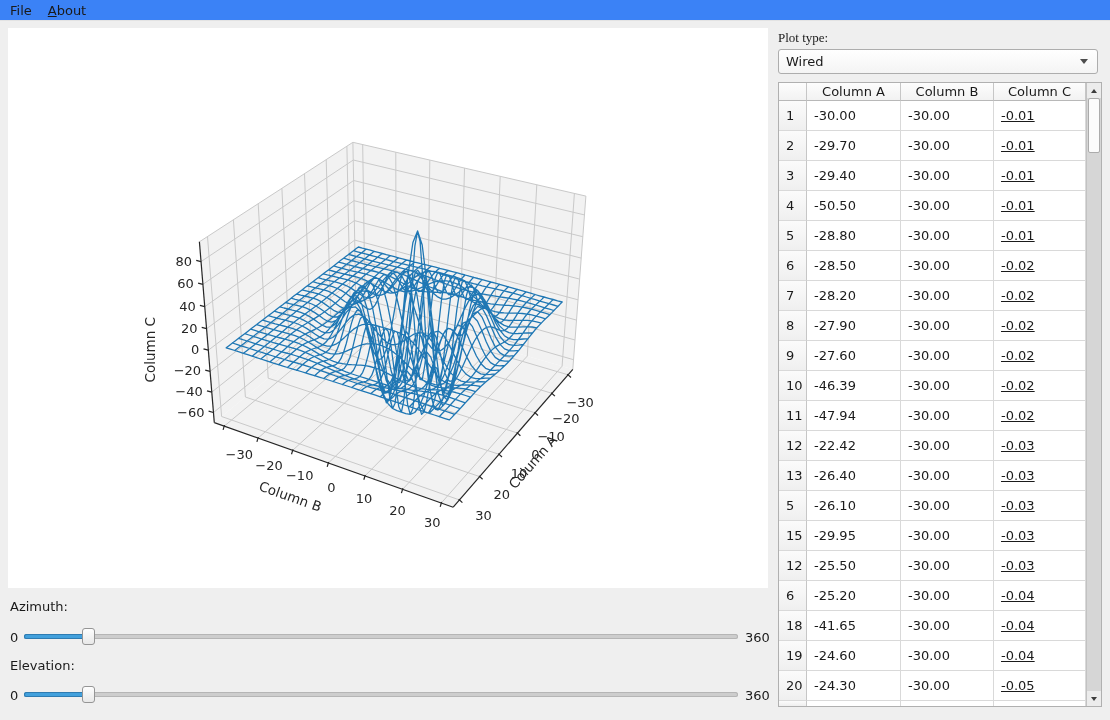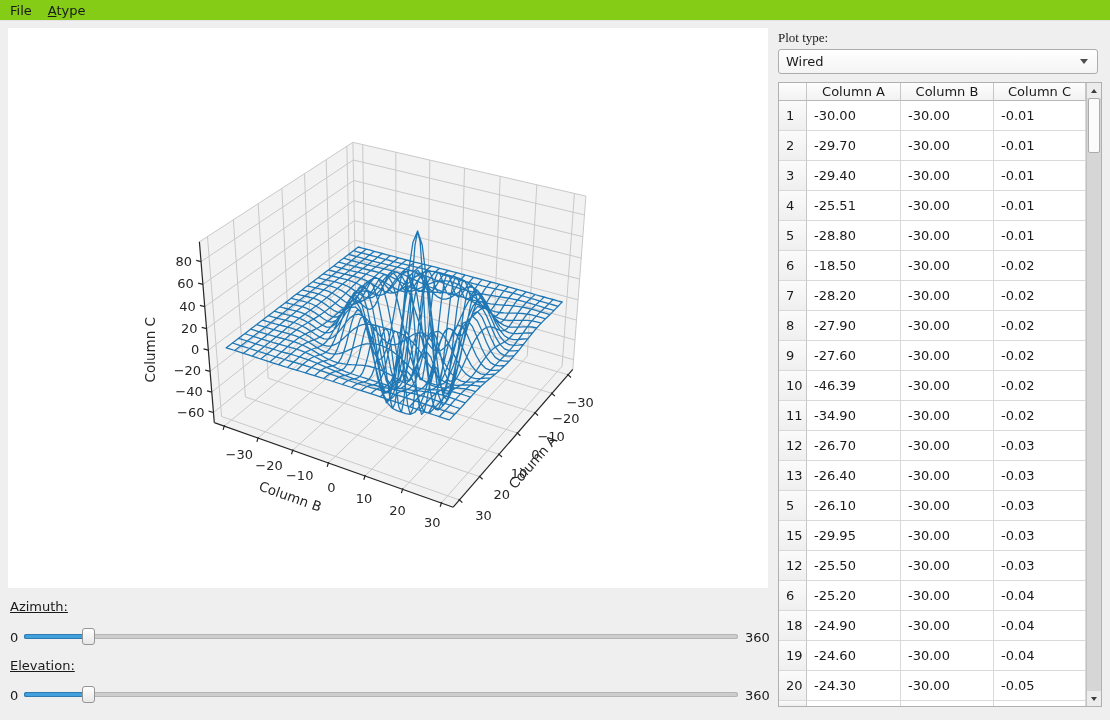--- a/index.html
+++ b/index.html
@@ -1,19 +1,19 @@
 <!DOCTYPE html>
 <html><head>
 <meta charset="utf-8">
 <style>
   html,body{margin:0;padding:0;}
   body{width:1110px;height:720px;overflow:hidden;background:#efefef;
        font-family:"DejaVu Sans","Liberation Sans",sans-serif;font-size:13px;color:#1a1a1a;
        position:relative;-webkit-font-smoothing:antialiased;}
-  .menubar{position:absolute;left:0;top:0;width:1110px;height:21px;background:#84cc16;
+  .menubar{position:absolute;left:0;top:0;width:1110px;height:21px;background:#3b82f6;
            border-bottom:1px solid #e3e3e3;display:flex;align-items:center;padding-left:2px;box-sizing:border-box;}
   .menu-item{padding:2px 8px;cursor:default;}
   .accel{text-decoration:underline;}
   .figure{position:absolute;left:8px;top:28px;width:760px;height:560px;background:#ffffff;}
   .figure svg{overflow:visible;display:block;}
   .plot-type-label{position:absolute;left:778px;top:30px;font-family:Liberation Serif, serif;}
   .combo{position:absolute;left:778px;top:49px;width:320px;height:25px;box-sizing:border-box;
          border:1px solid #adadad;border-radius:3px;background:linear-gradient(#ffffff,#f4f4f4);
          display:flex;align-items:center;}
   .combo-text{padding-left:7px;flex:1;}
@@ -23,53 +23,53 @@
              border:1px solid #b0b0b0;background:#ffffff;overflow:hidden;}
   .thead{display:flex;height:18px;}
   .th{box-sizing:border-box;height:18px;line-height:17px;text-align:center;
       background:linear-gradient(#fdfdfd,#f2f2f2);border-right:1px solid #c6c6c6;border-bottom:1px solid #b8b8b8;}
   .th.corner{width:28px;}
   .th.ca{width:94px;} .th.cb{width:93px;} .th.cc{width:92px;}
   .trow{display:flex;height:30px;}
   .tcell{box-sizing:border-box;height:30px;line-height:29px;padding-left:7px;background:#fff;
          border-right:1px solid #d9d9d9;border-bottom:1px solid #d9d9d9;overflow:hidden;}
   .tcell.rownum{width:28px;background:linear-gradient(#fbfbfb,#efefef);border-right:1px solid #c6c6c6;}
-  .tcell.colA{width:94px;} .tcell.colB{width:93px;} .tcell.colC{width:92px;}
+  .tcell.colA{width:94px;} .tcell.colB{width:93px;} .tcell.colC{width:92px;text-decoration:underline;}
   .trow.partial{height:5px;} .trow.partial .tcell{height:5px;border-bottom:none;}
   .vscroll{position:absolute;top:0;right:0;width:15px;height:623px;background:#d6d6d6;
            border-left:1px solid #c2c2c2;box-sizing:border-box;}
   .sb-btn{position:absolute;left:0;width:14px;height:15px;background:#ececec;
           display:flex;align-items:center;justify-content:center;}
   .sb-btn.up{top:0;} .sb-btn.down{bottom:0;}
   .tri-up{width:0;height:0;border-left:3.5px solid transparent;border-right:3.5px solid transparent;
           border-bottom:4px solid #3c3c3c;}
   .tri-down{width:0;height:0;border-left:3.5px solid transparent;border-right:3.5px solid transparent;
             border-top:4px solid #3c3c3c;}
   .sb-handle{position:absolute;left:1px;top:15px;width:12px;height:55px;background:#fbfbfb;
              border:1px solid #ababab;border-radius:2px;box-sizing:border-box;}
-  .ctl-label{position:absolute;left:10px;text-decoration:underline;}
+  .ctl-label{position:absolute;left:10px;}
   .ctl-label.az{top:599px;} .ctl-label.el{top:658px;}
   .smin,.smax{position:absolute;}
   .slider-track{position:absolute;left:24px;width:714px;height:17px;}
   .slider-track::before{content:'';position:absolute;left:0;right:0;top:6px;height:5px;
         background:#cdcdcd;border-radius:3px;box-shadow:inset 0 0 0 1px #b5b5b5;}
   .slider-fill{position:absolute;left:0;top:6px;height:5px;background:#42a0dc;border-radius:3px;
         box-shadow:inset 0 0 0 1px #2e7bb1;}
   .slider-thumb{position:absolute;top:0;width:13px;height:17px;background:linear-gradient(#fefefe,#e8e8e8);
         border:1px solid #959595;border-radius:3px;box-sizing:border-box;}
   .track-az{top:628px;} .track-el{top:686px;}
   .smin.az,.smax.az{top:630px;} .smin.el,.smax.el{top:688px;}
   .smin{left:10px;} .smax{left:745px;}
 </style>
 </head>
 <body>
 
 <div class="menubar">
   <div class="menu-item"><span>File</span></div>
-  <div class="menu-item"><span class="accel">A</span><span>type</span></div>
+  <div class="menu-item"><span class="accel">A</span><span>bout</span></div>
 </div>
 
 <div class="figure">
   <svg id="plot-svg" width="760" height="560" viewBox="0 0 760 560">
       <path d="M206.3,394.6L347.9,278.1L344.9,114.3L191.4,213.8Z" fill="#f2f2f2" stroke="none"></path>
       <path d="M347.9,278.1L564.8,341.3L577.9,168.1L344.9,114.3Z" fill="#f2f2f2" stroke="none"></path>
       <path d="M206.3,394.6L445.2,479.2L564.8,341.3L347.9,278.1Z" fill="#f2f2f2" stroke="none"></path>
       <path d="M216.3,398.1L357.1,280.7" stroke="#c9c9c9" stroke-width="1" fill="none"></path>
       <path d="M213.6,388.5L451.4,471.9" stroke="#c9c9c9" stroke-width="1" fill="none"></path>
       <path d="M213.6,388.5L199.5,208.6" stroke="#c9c9c9" stroke-width="1" fill="none"></path>
@@ -200,33 +200,33 @@
         <div class="tcell colC">-0.01</div>
       </div>
       <div class="trow">
         <div class="tcell rownum">3</div>
         <div class="tcell colA">-29.40</div>
         <div class="tcell colB">-30.00</div>
         <div class="tcell colC">-0.01</div>
       </div>
       <div class="trow">
         <div class="tcell rownum">4</div>
-        <div class="tcell colA">-25.51</div>
+        <div class="tcell colA">-50.50</div>
         <div class="tcell colB">-30.00</div>
         <div class="tcell colC">-0.01</div>
       </div>
       <div class="trow">
         <div class="tcell rownum">5</div>
         <div class="tcell colA">-28.80</div>
         <div class="tcell colB">-30.00</div>
         <div class="tcell colC">-0.01</div>
       </div>
       <div class="trow">
         <div class="tcell rownum">6</div>
-        <div class="tcell colA">-18.50</div>
+        <div class="tcell colA">-28.50</div>
         <div class="tcell colB">-30.00</div>
         <div class="tcell colC">-0.02</div>
       </div>
       <div class="trow">
         <div class="tcell rownum">7</div>
         <div class="tcell colA">-28.20</div>
         <div class="tcell colB">-30.00</div>
         <div class="tcell colC">-0.02</div>
       </div>
       <div class="trow">
@@ -242,27 +242,27 @@
         <div class="tcell colC">-0.02</div>
       </div>
       <div class="trow">
         <div class="tcell rownum">10</div>
         <div class="tcell colA">-46.39</div>
         <div class="tcell colB">-30.00</div>
         <div class="tcell colC">-0.02</div>
       </div>
       <div class="trow">
         <div class="tcell rownum">11</div>
-        <div class="tcell colA">-34.90</div>
+        <div class="tcell colA">-47.94</div>
         <div class="tcell colB">-30.00</div>
         <div class="tcell colC">-0.02</div>
       </div>
       <div class="trow">
         <div class="tcell rownum">12</div>
-        <div class="tcell colA">-26.70</div>
+        <div class="tcell colA">-22.42</div>
         <div class="tcell colB">-30.00</div>
         <div class="tcell colC">-0.03</div>
       </div>
       <div class="trow">
         <div class="tcell rownum">13</div>
         <div class="tcell colA">-26.40</div>
         <div class="tcell colB">-30.00</div>
         <div class="tcell colC">-0.03</div>
       </div>
       <div class="trow">
@@ -284,21 +284,21 @@
         <div class="tcell colC">-0.03</div>
       </div>
       <div class="trow">
         <div class="tcell rownum">6</div>
         <div class="tcell colA">-25.20</div>
         <div class="tcell colB">-30.00</div>
         <div class="tcell colC">-0.04</div>
       </div>
       <div class="trow">
         <div class="tcell rownum">18</div>
-        <div class="tcell colA">-24.90</div>
+        <div class="tcell colA">-41.65</div>
         <div class="tcell colB">-30.00</div>
         <div class="tcell colC">-0.04</div>
       </div>
       <div class="trow">
         <div class="tcell rownum">19</div>
         <div class="tcell colA">-24.60</div>
         <div class="tcell colB">-30.00</div>
         <div class="tcell colC">-0.04</div>
       </div>
       <div class="trow">

